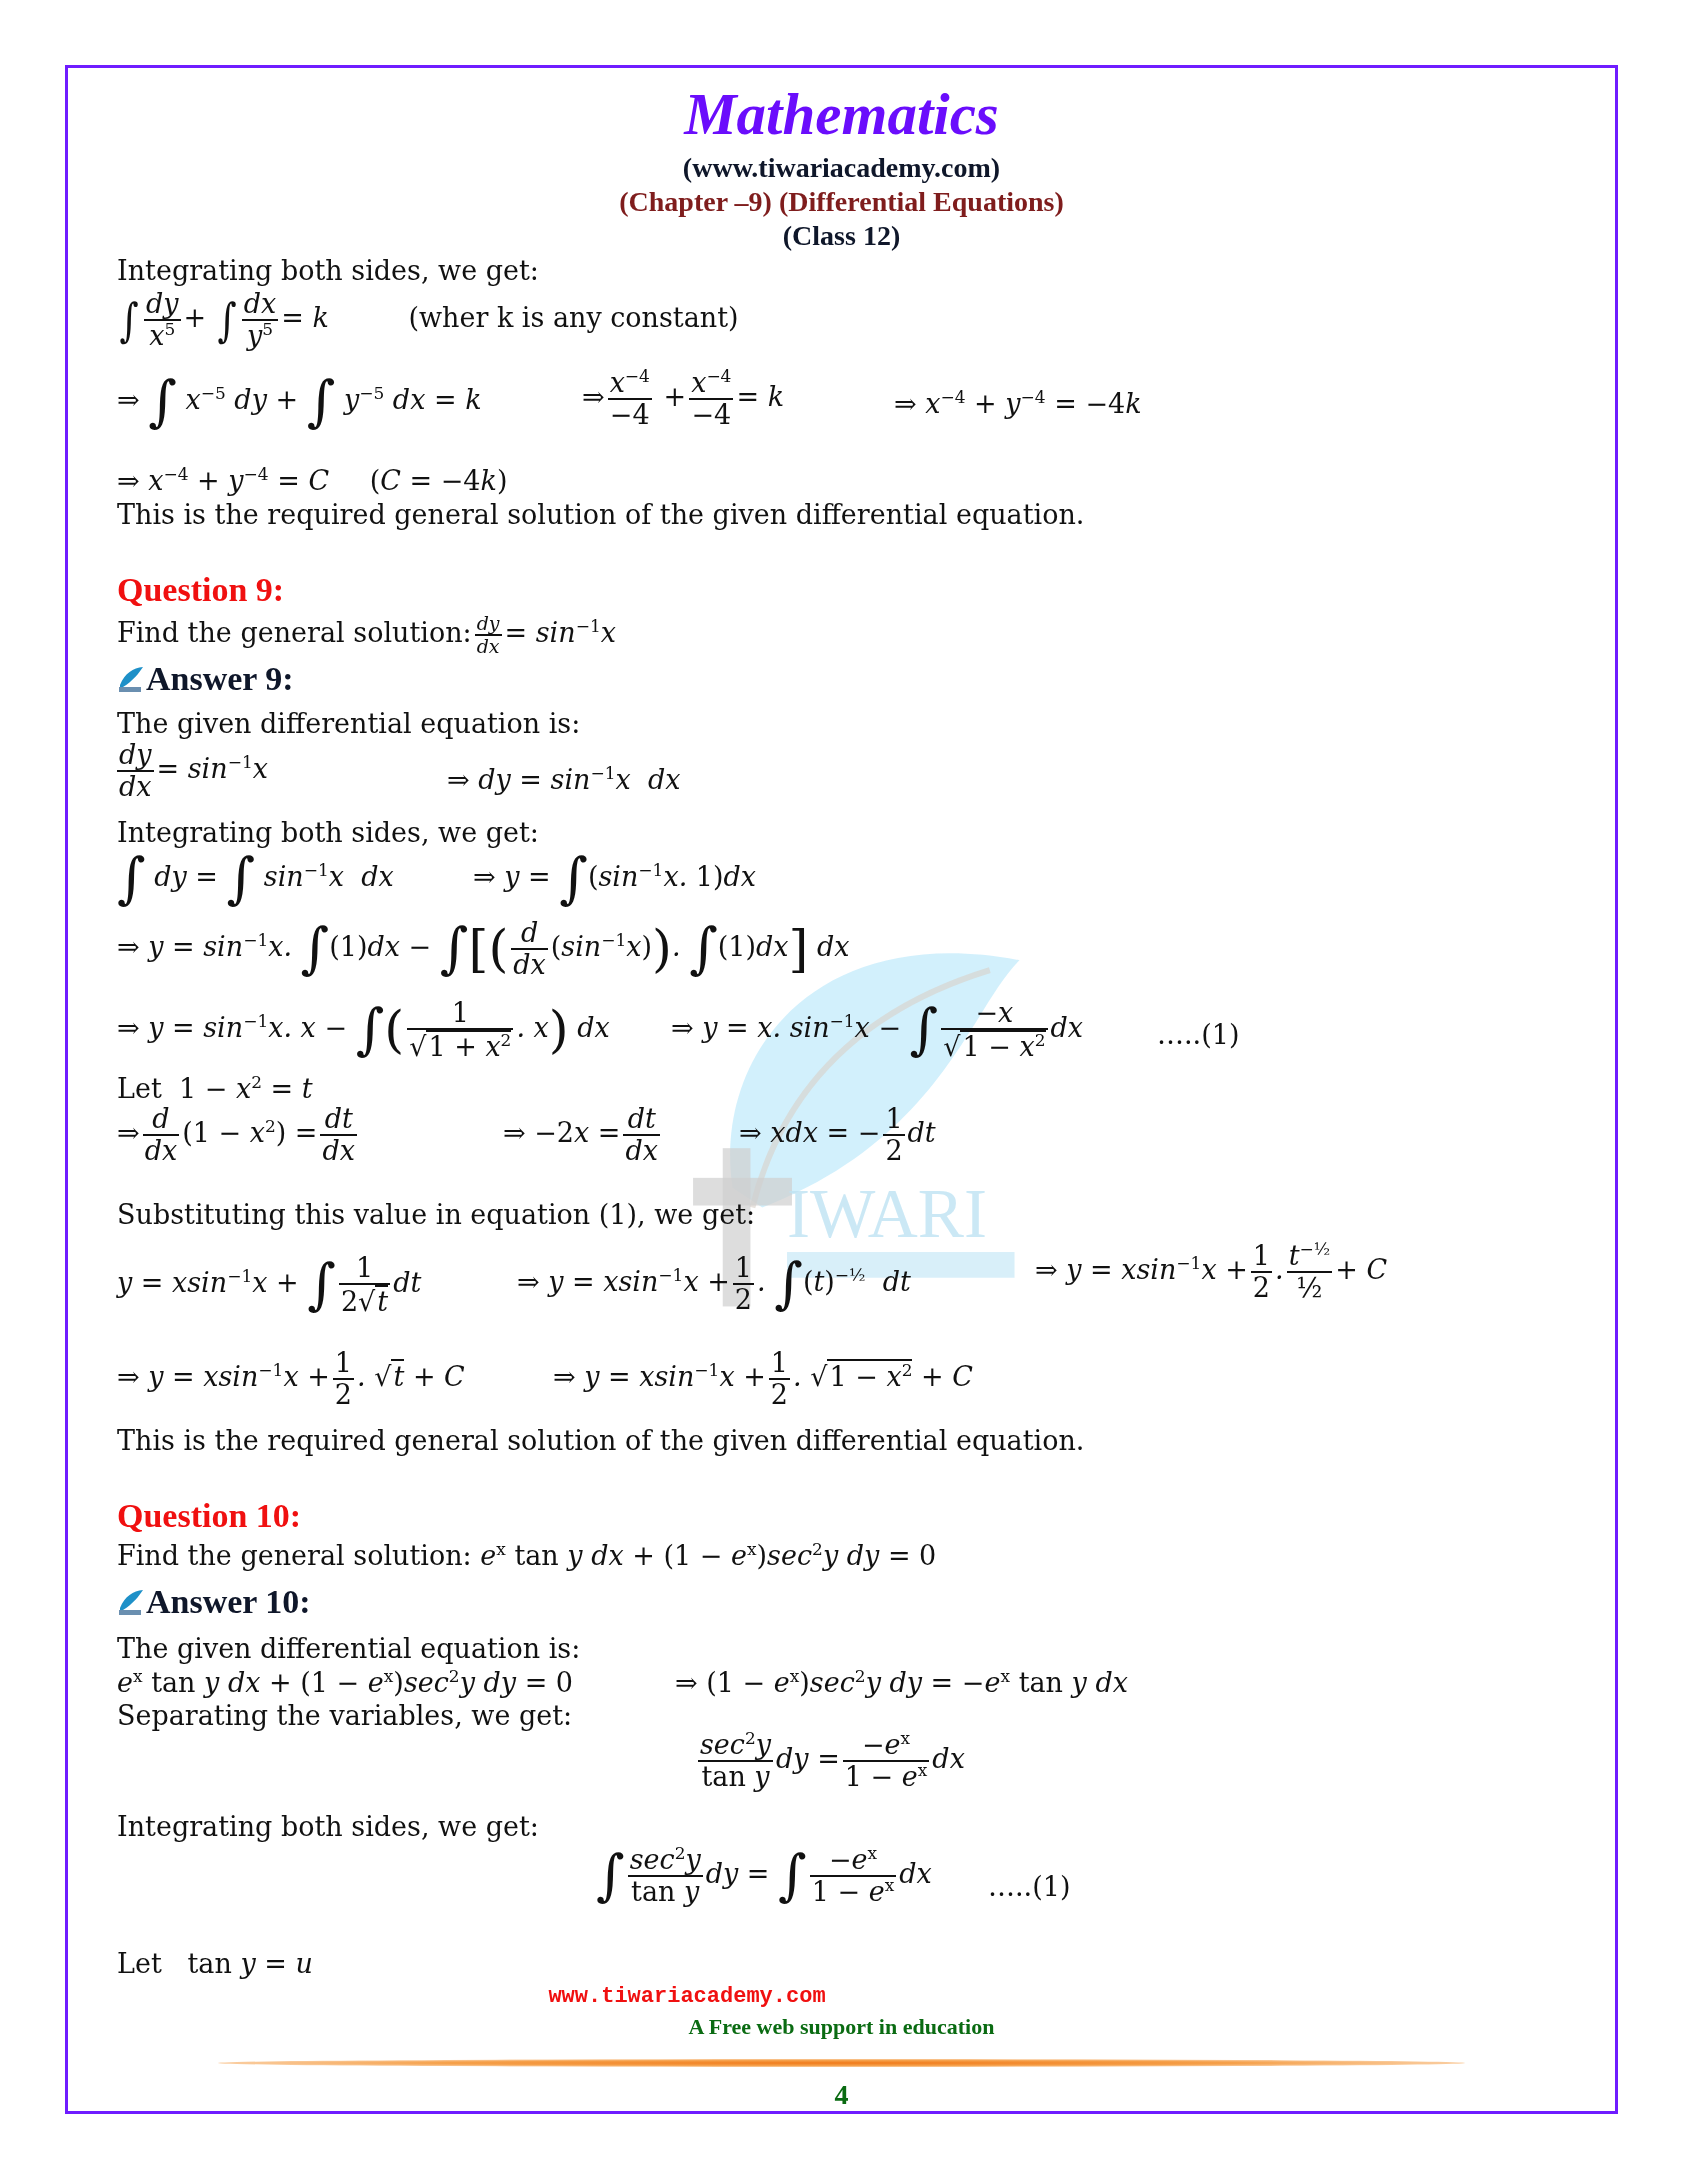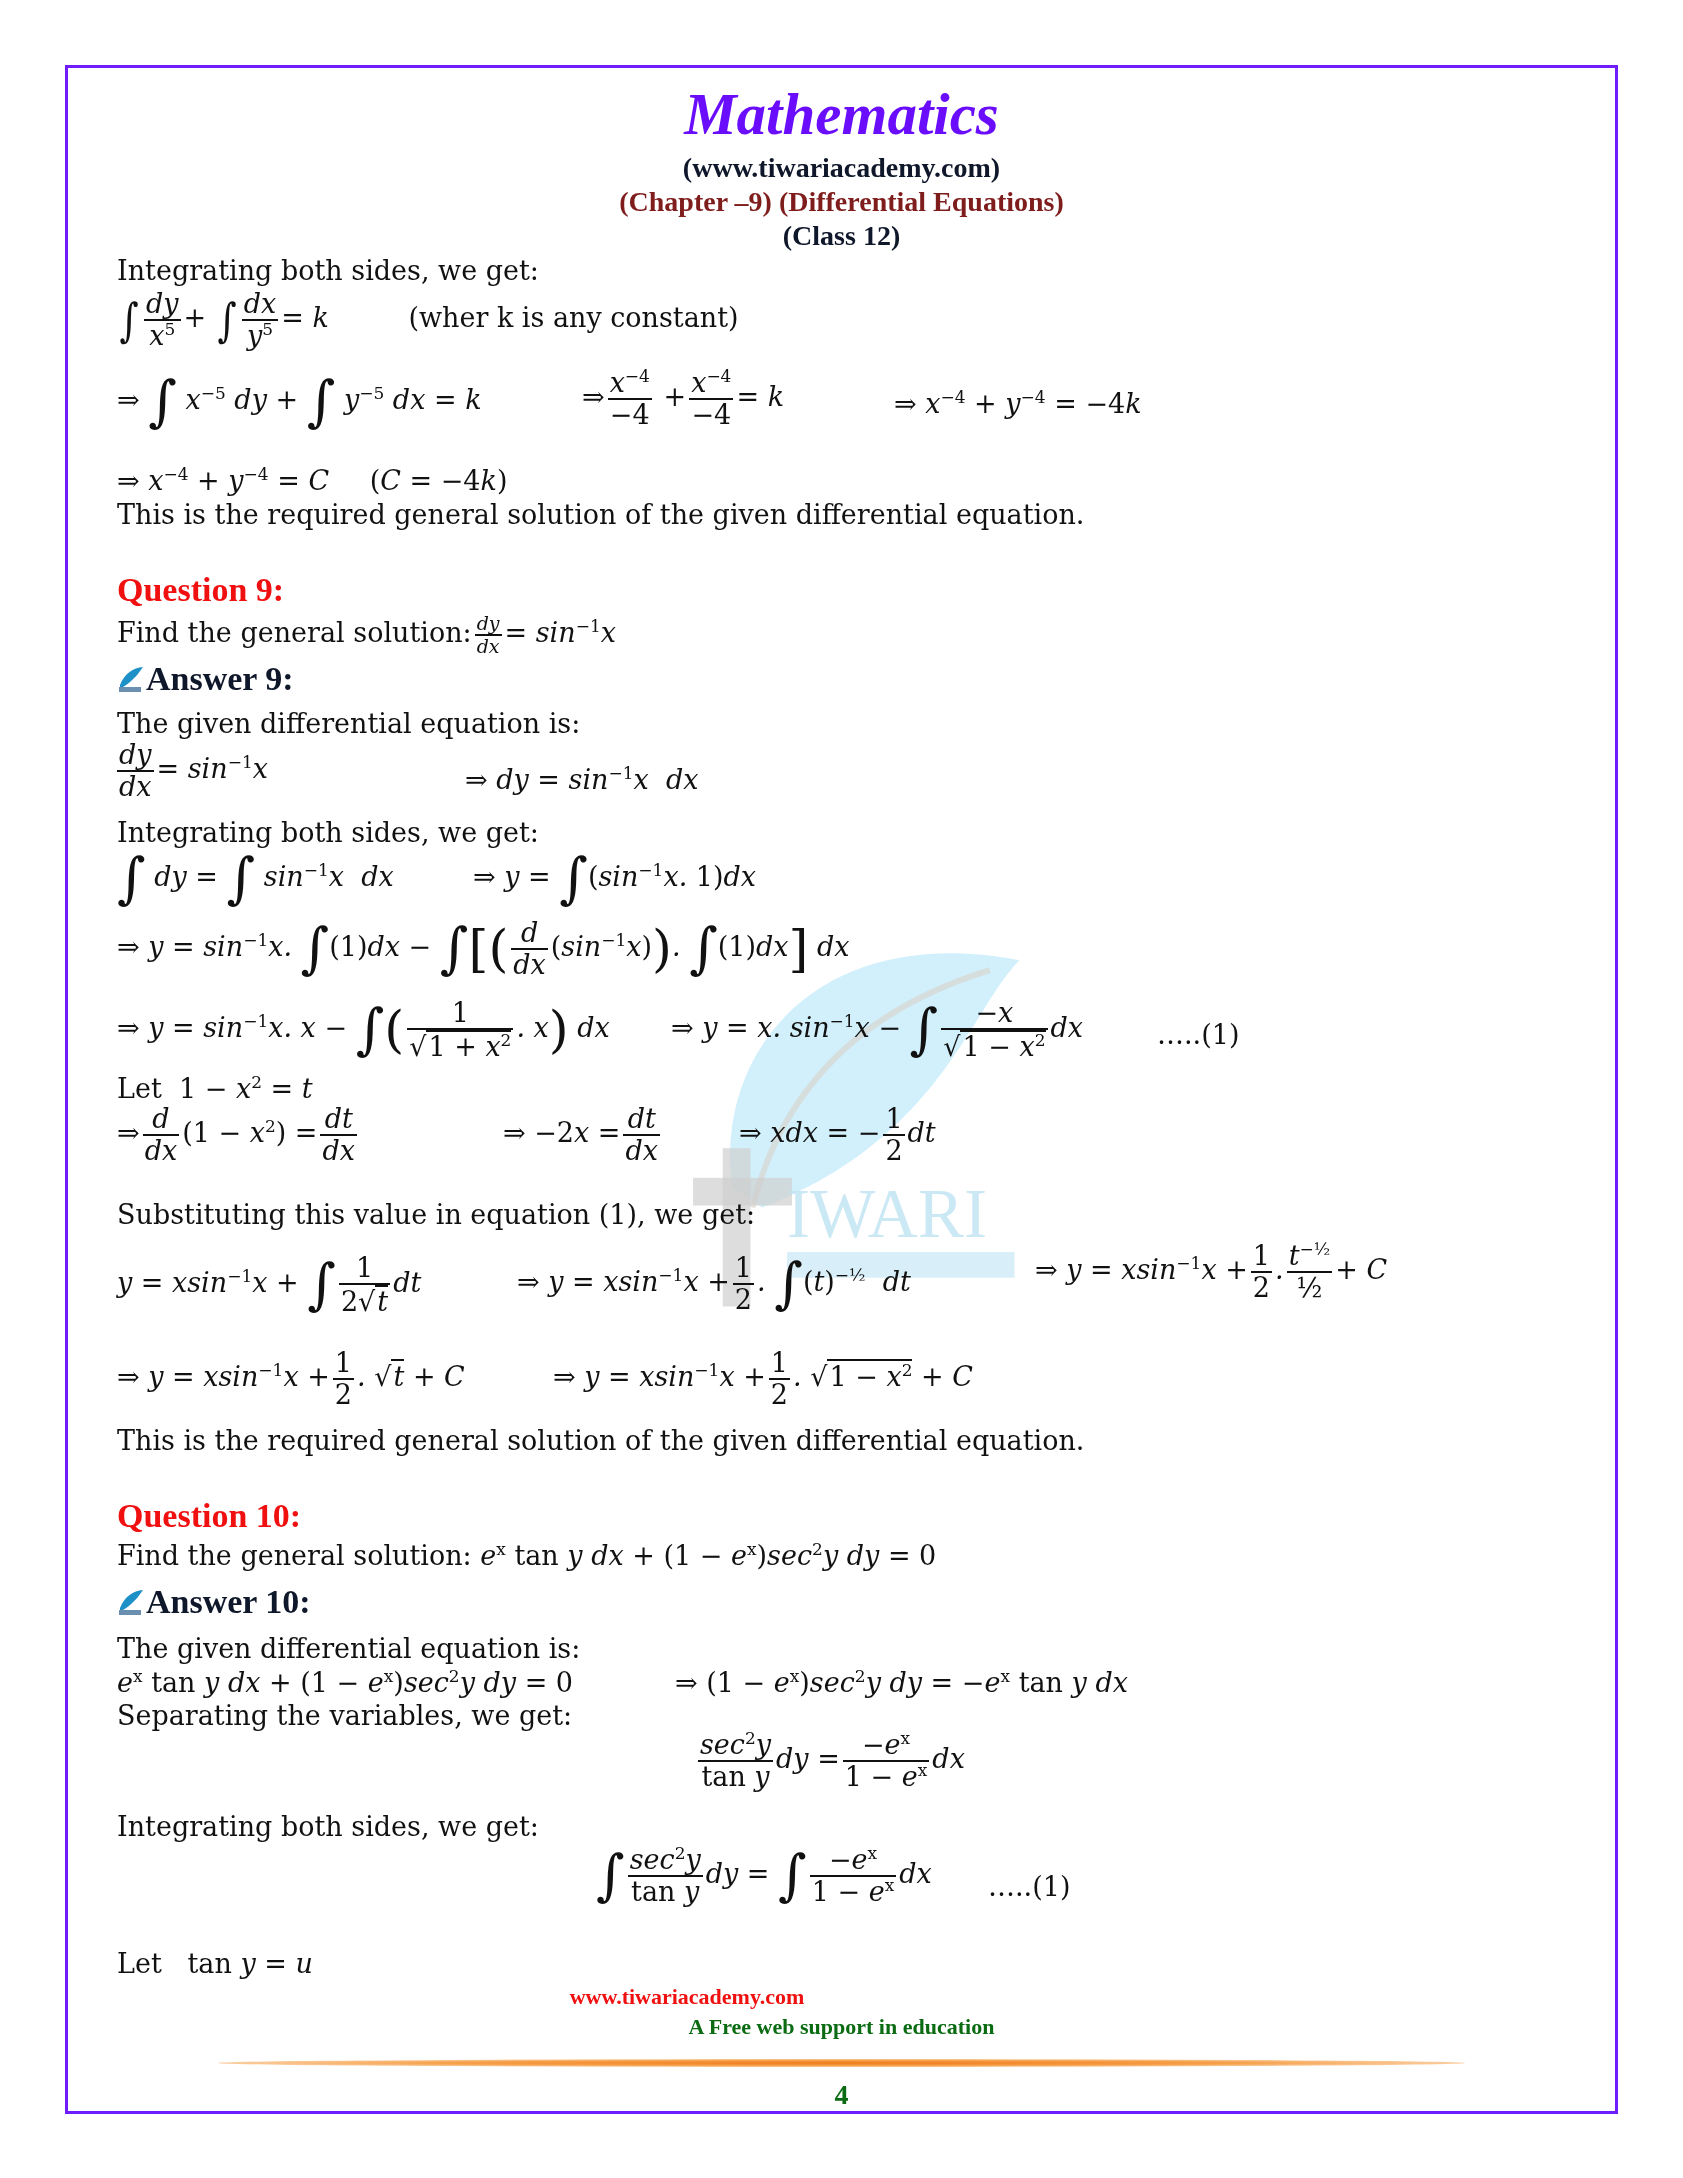--- a/index.html
+++ b/index.html
@@ -24,21 +24,21 @@
   .frac > span.num { border-bottom: 2px solid #111; }
   .sfrac { font-size: 19px; }
   .int { font-style: normal; font-size: 46px; vertical-align: middle; line-height: 1; display: inline-block; transform: scaleX(0.8); font-family: "DejaVu Serif", serif; }
   .sup { font-size: 17px; vertical-align: super; line-height: 0; }
   .sqrt { display: inline-block; border-top: 2px solid #111; padding-left: 2px; }
   .qhead { font-family: "Liberation Serif", serif; font-weight: bold; font-size: 34px; color: #f01010; }
   .ahead { font-family: "Liberation Serif", serif; font-weight: bold; font-size: 34px; color: #0f172a; }
   .ans-icon { display: inline-block; width: 28px; height: 28px; vertical-align: -3px; margin-right: 1px; position: relative; }
   .big { font-size: 55px; vertical-align: middle; display: inline-block; line-height: 1; font-style: normal; }
   .footer-url { position: absolute; left: 0; width: 1374px; top: 1984px; text-align: center;
-                font-family: Liberation Serif, serif; font-weight: bold; font-size: 22px; color: #f01010; }
+                font-family: Liberation Mono, monospace; font-weight: bold; font-size: 22px; color: #f01010; }
   .footer-tag { position: absolute; left: 0; width: 1683px; top: 2014px; text-align: center;
                 font-family: "Liberation Serif", serif; font-weight: bold; font-size: 22px; color: #0a6b12; }
   .footer-bar { position: absolute; left: 218px; width: 1247px; top: 2059px; height: 8px;
                 background: radial-gradient(ellipse at center, #f07a1a 0%, #f5a04a 45%, rgba(245,160,74,0.25) 85%, rgba(255,255,255,0) 100%);
                 border-radius: 50%; }
   .page-num { position: absolute; left: 0; width: 1683px; top: 2079px; text-align: center;
               font-family: "Liberation Serif", serif; font-weight: bold; font-size: 28px; color: #0a6b12; }
 </style>
 </head>
 <body>
@@ -91,21 +91,21 @@
       <svg width="28" height="28" viewBox="0 0 28 28">
           <path d="M3 26 L3 20 C 8 8, 16 3, 26 2 C 22 8, 16 16, 6 22 Z" fill="#1e90c8"></path>
           <rect x="2" y="22" width="22" height="5" fill="#6a8fb0"></rect>
         </svg>
     </span><span>Answer 9:</span>
   </div>
   <div class="ln" style="top:453px">The given differential equation is:</div>
   <div class="ln" style="top:485px">
     <span class="frac m" style="margin-left:0"><span class="num">dy</span><span>dx</span></span><span class="m">= sin<span class="sup up">−1</span>x</span>
   </div>
-  <div class="ln m" style="left:348px; top:509px">
+  <div class="ln m" style="left:330px; top:509px">
     <span class="up">⇒</span> dy = sin<span class="sup up">−1</span>x&nbsp; dx
   </div>
   <div class="ln" style="top:562px">Integrating both sides, we get:</div>
   <div class="ln m" style="top:596px">
     <span class="big">∫</span> dy = <span class="big">∫</span> sin<span class="sup up">−1</span>x&nbsp; dx
   </div>
   <div class="ln m" style="left:356px; top:596px">
     <span class="up">⇒</span> y = <span class="big">∫</span><span class="up">(</span>sin<span class="sup up">−1</span>x. <span class="up">1)</span>dx
   </div>
   <div class="ln m" style="top:663px">

